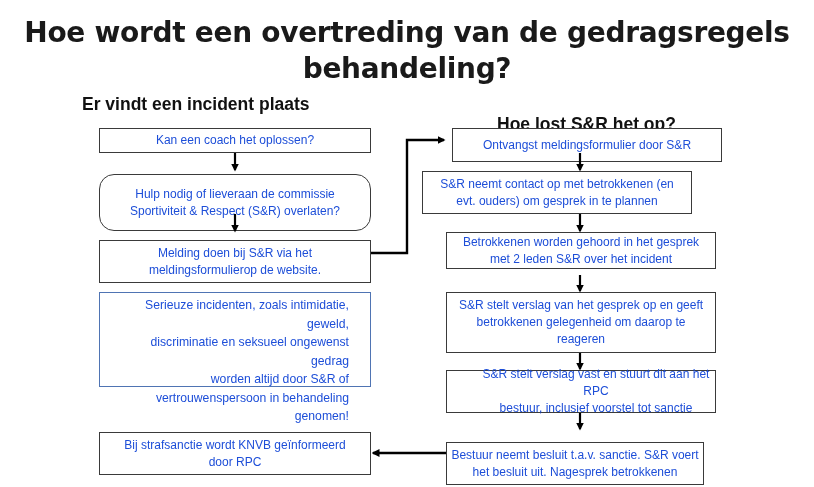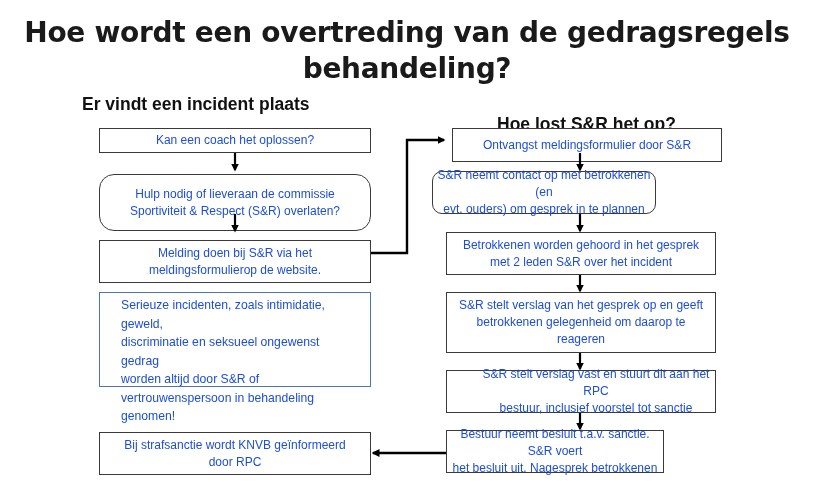--- a/index.html
+++ b/index.html
@@ -18,21 +18,21 @@
     position: absolute; top: 94px; font-weight: bold; font-size: 17.5px;
     font-family: "Liberation Sans", sans-serif; color: #111;
   }
   .box {
     position: absolute; box-sizing: border-box; border: 1.3px solid #3a3a3a;
     background: #fff; display: flex; align-items: center; justify-content: center;
     text-align: center; font-size: 12px; line-height: 17px; color: #1d4ed8;
     padding: 0 4px;
   }
   .box.note {
-    border: 1.5px solid #4f74b3; justify-content: flex-start; text-align: left;
+    border: 1.5px solid #4f74b3; justify-content: flex-start; text-align: right;
     align-items: flex-start; padding: 3px 21px; font-size: 12.2px; line-height: 18.5px;
   }
   .box span { white-space: pre-line; }
   svg.conn { position: absolute; left: 0; top: 0; pointer-events: none; }
 </style>
 </head>
 <body>
 
 <div class="title l1">Hoe wordt een overtreding van de gedragsregels</div>
 <div class="title l2">behandeling?</div>
@@ -59,38 +59,38 @@
 genomen!</span>
 </div>
 <div class="box" style="left:99px; top:432px; width:272px; height:43px;align-items:center;">
   <span>Bij strafsanctie wordt KNVB geïnformeerd
 door RPC</span>
 </div>
 
 <div class="box" style="left:452px; top:128px; width:270px; height:34px;">
   <span>Ontvangst meldingsformulier door S&amp;R</span>
 </div>
-<div class="box" style="left:432px; top:171px; width:224px; height:43px;border-radius:10px;">
+<div class="box" style="left:422px; top:171px; width:270px; height:43px;">
   <span>S&amp;R neemt contact op met betrokkenen (en
 evt. ouders) om gesprek in te plannen</span>
 </div>
-<div class="box" style="left:446px; top:232px; width:270px; height:43px;">
+<div class="box" style="left:446px; top:232px; width:270px; height:37px;align-items:flex-end;">
   <span>Betrokkenen worden gehoord in het  gesprek
 met 2 leden S&amp;R  over het incident</span>
 </div>
 <div class="box" style="left:446px; top:292px; width:270px; height:61px;text-align:center;">
   <span>S&amp;R stelt verslag van het gesprek op en geeft
 betrokkenen gelegenheid om daarop te
 reageren</span>
 </div>
 <div class="box" style="left:446px; top:370px; width:270px; height:43px;padding-left:34px;">
   <span>S&amp;R stelt verslag vast en stuurt dit aan het RPC
 bestuur, inclusief voorstel tot sanctie</span>
 </div>
-<div class="box" style="left:446px; top:430px; width:218px; height:43px;justify-content:center;">
+<div class="box" style="left:446px; top:442px; width:258px; height:43px;justify-content:center;">
   <span>Bestuur neemt besluit t.a.v. sanctie. S&amp;R voert
 het besluit uit. Nagesprek betrokkenen</span>
 </div>
 
 <svg class="conn" width="814" height="487" viewBox="0 0 814 487">
   <defs>
     <marker id="ah" markerWidth="8" markerHeight="8" refX="6.5" refY="4" orient="auto" markerUnits="userSpaceOnUse">
       <path d="M0,0 L8,4 L0,8 Z" fill="#000"></path>
     </marker>
   </defs>

